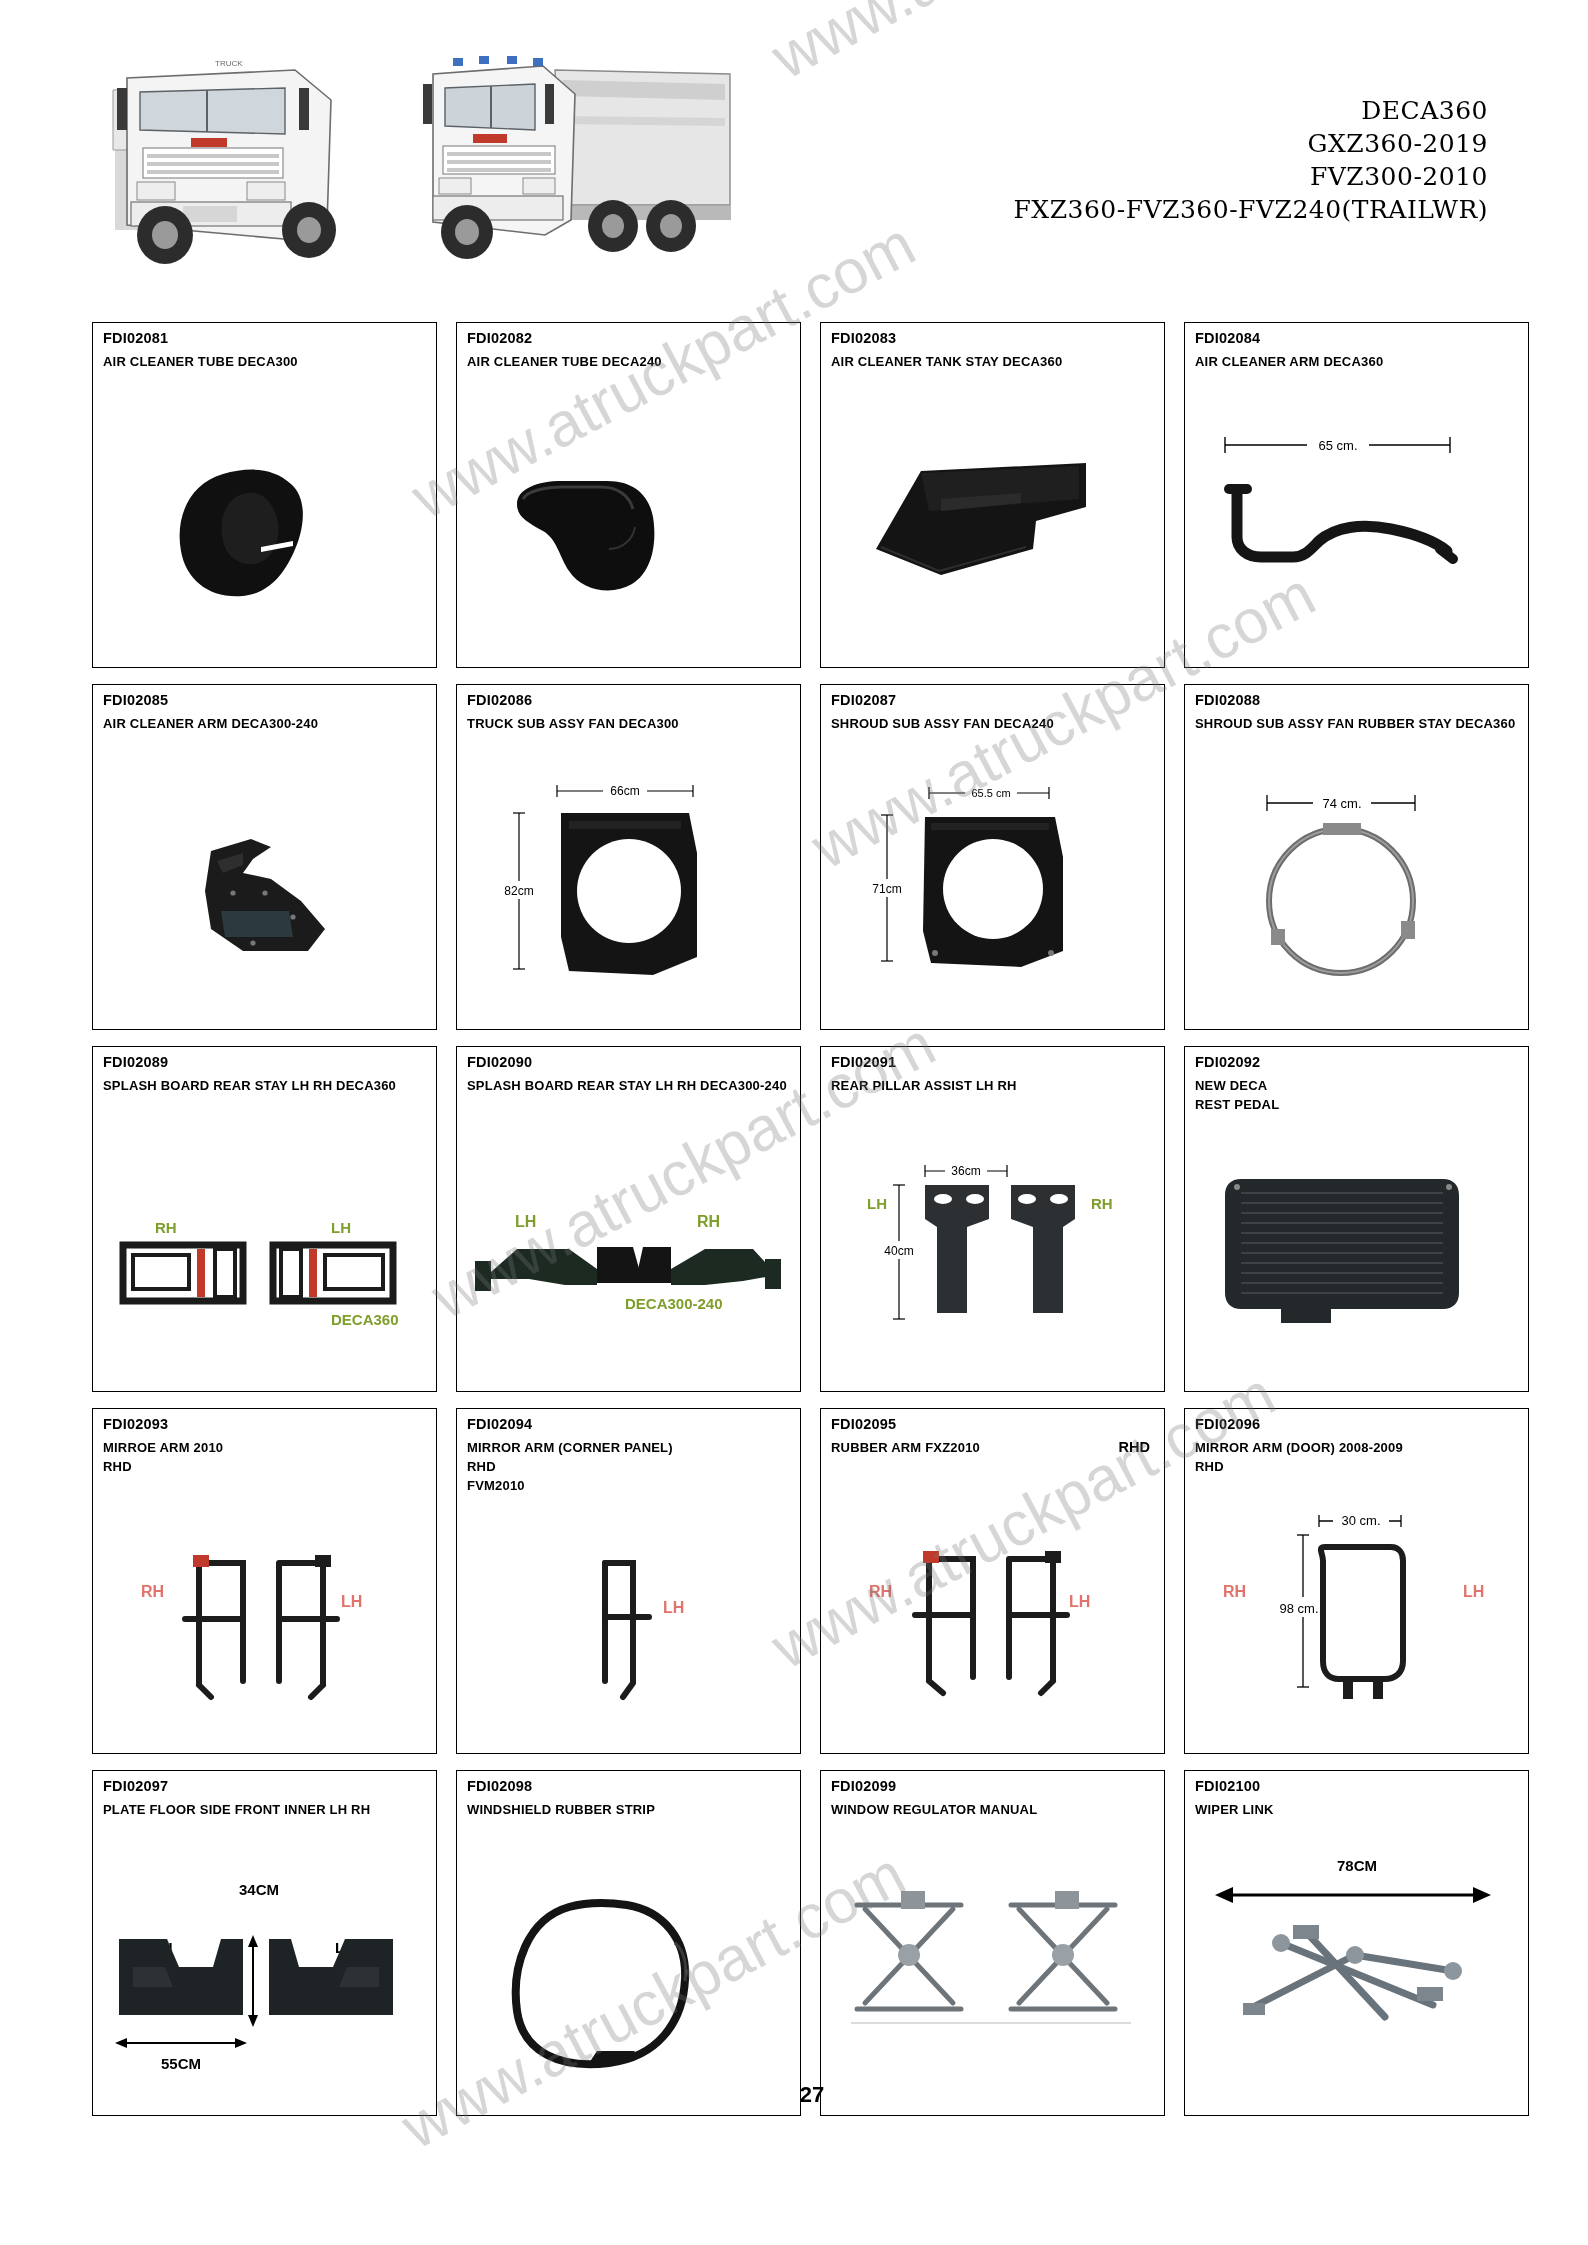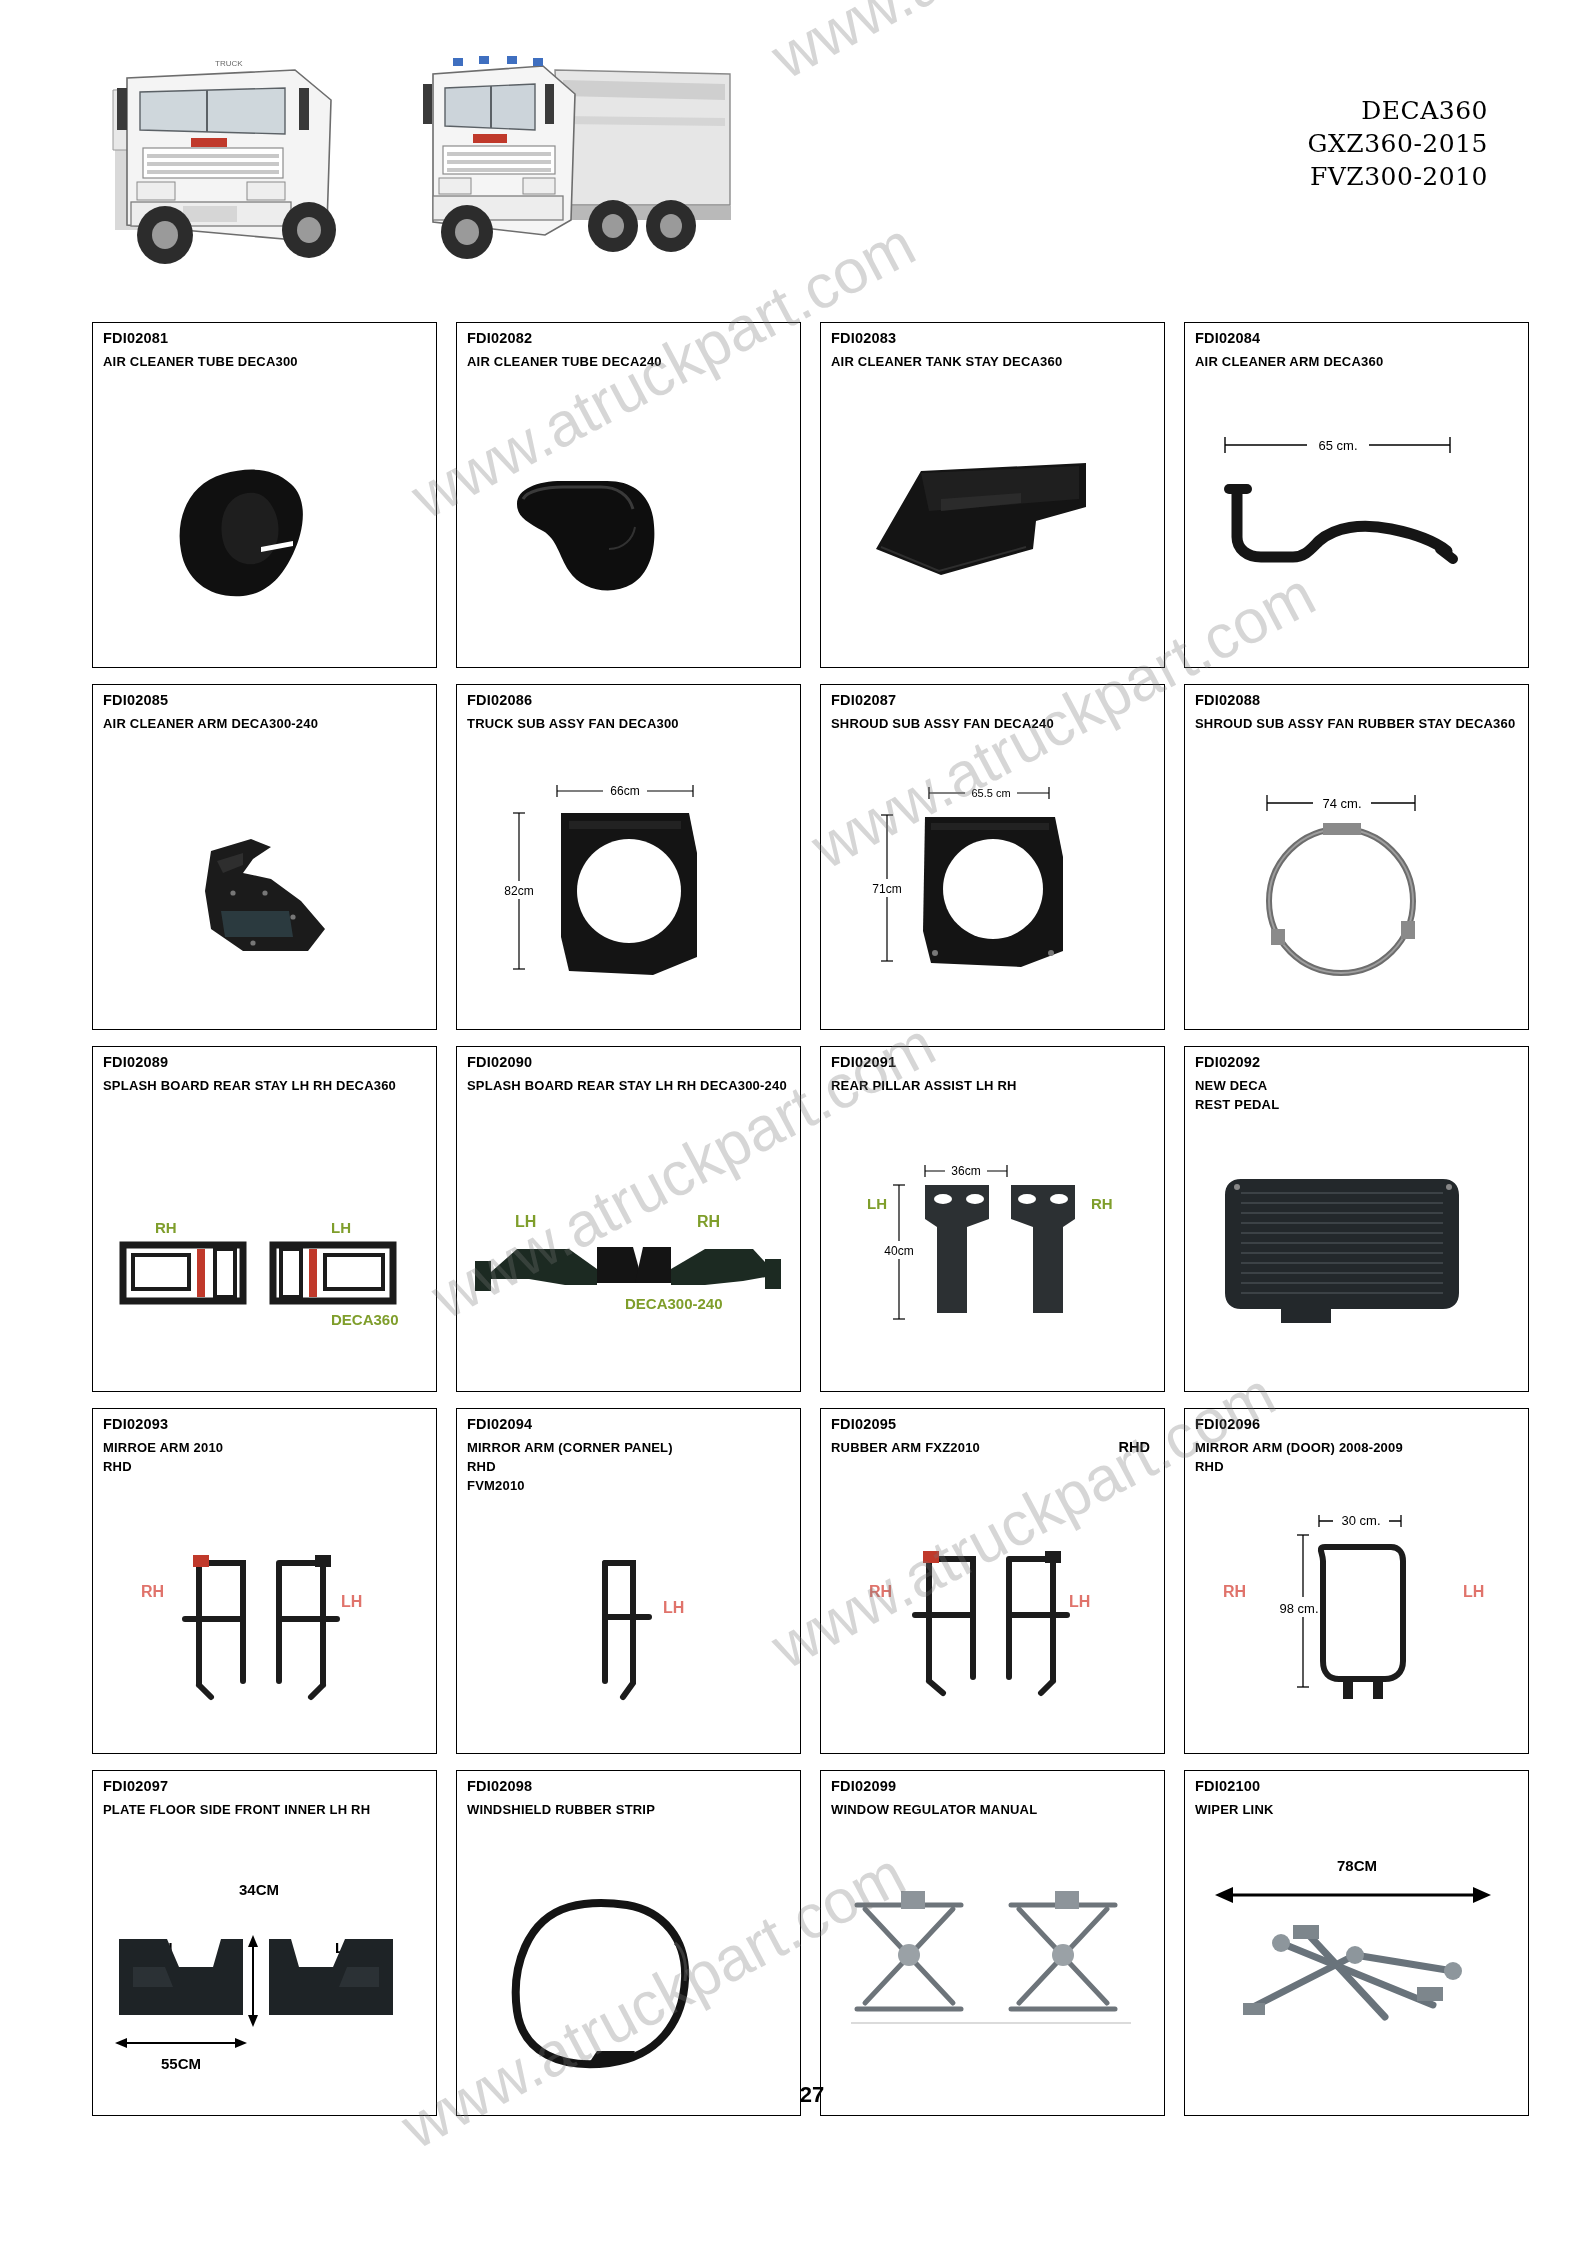--- a/index.html
+++ b/index.html
@@ -229,22 +229,23 @@
           <ellipse cx="218" cy="196" rx="25" ry="26" fill="#2c2c2c"></ellipse>
           <ellipse cx="218" cy="196" rx="11" ry="12" fill="#9a9a9a"></ellipse>
           <ellipse cx="276" cy="196" rx="25" ry="26" fill="#2c2c2c"></ellipse>
           <ellipse cx="276" cy="196" rx="11" ry="12" fill="#9a9a9a"></ellipse>
         </svg>
       </div>
     </div>
 
     <div class="header-titles">
       <div>DECA360</div>
-      <div>GXZ360-2015</div>
+      <div>GXZ360-2019</div>
       <div>FVZ300-2010</div>
+      <div>FXZ360-FVZ360-FVZ240(TRAILWR)</div>
     </div>
   </div>
 
   <div class="grid">
 
     <div class="cell">
       <div class="code">FDI02081</div>
       <div class="title">AIR CLEANER TUBE DECA300</div>
       <div class="art">
         <svg width="345" height="268" viewBox="0 0 345 268">

